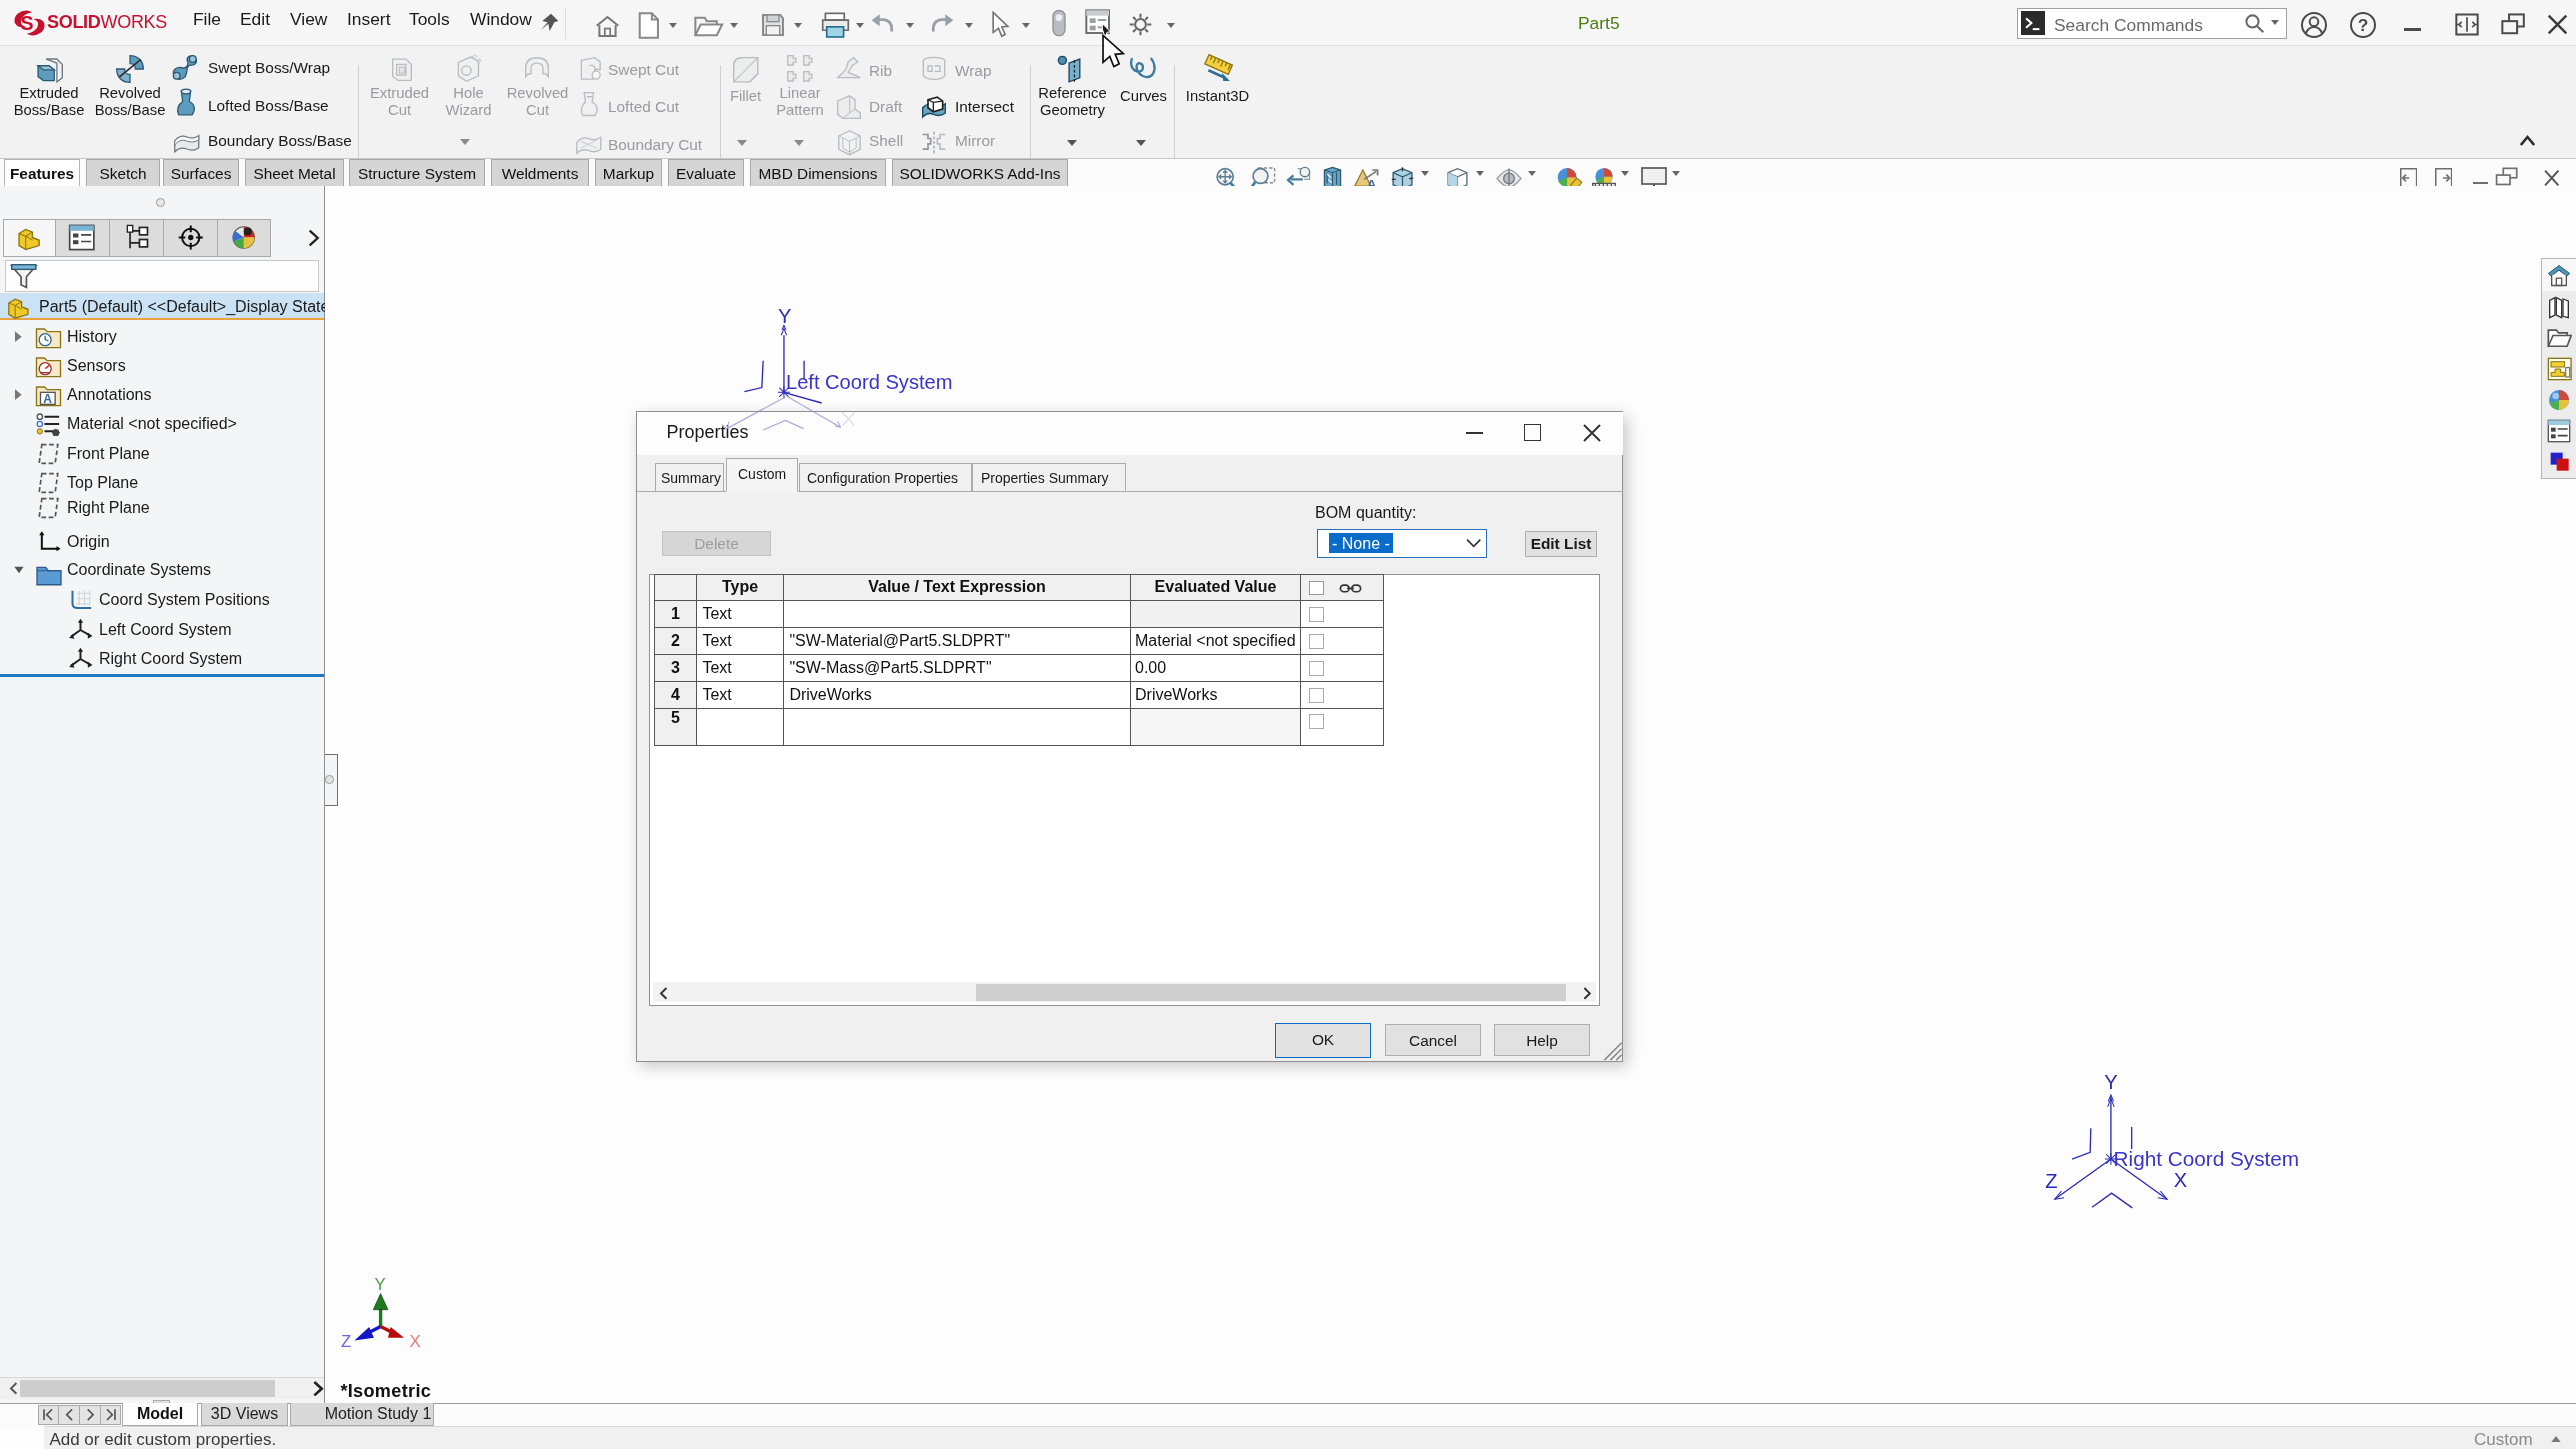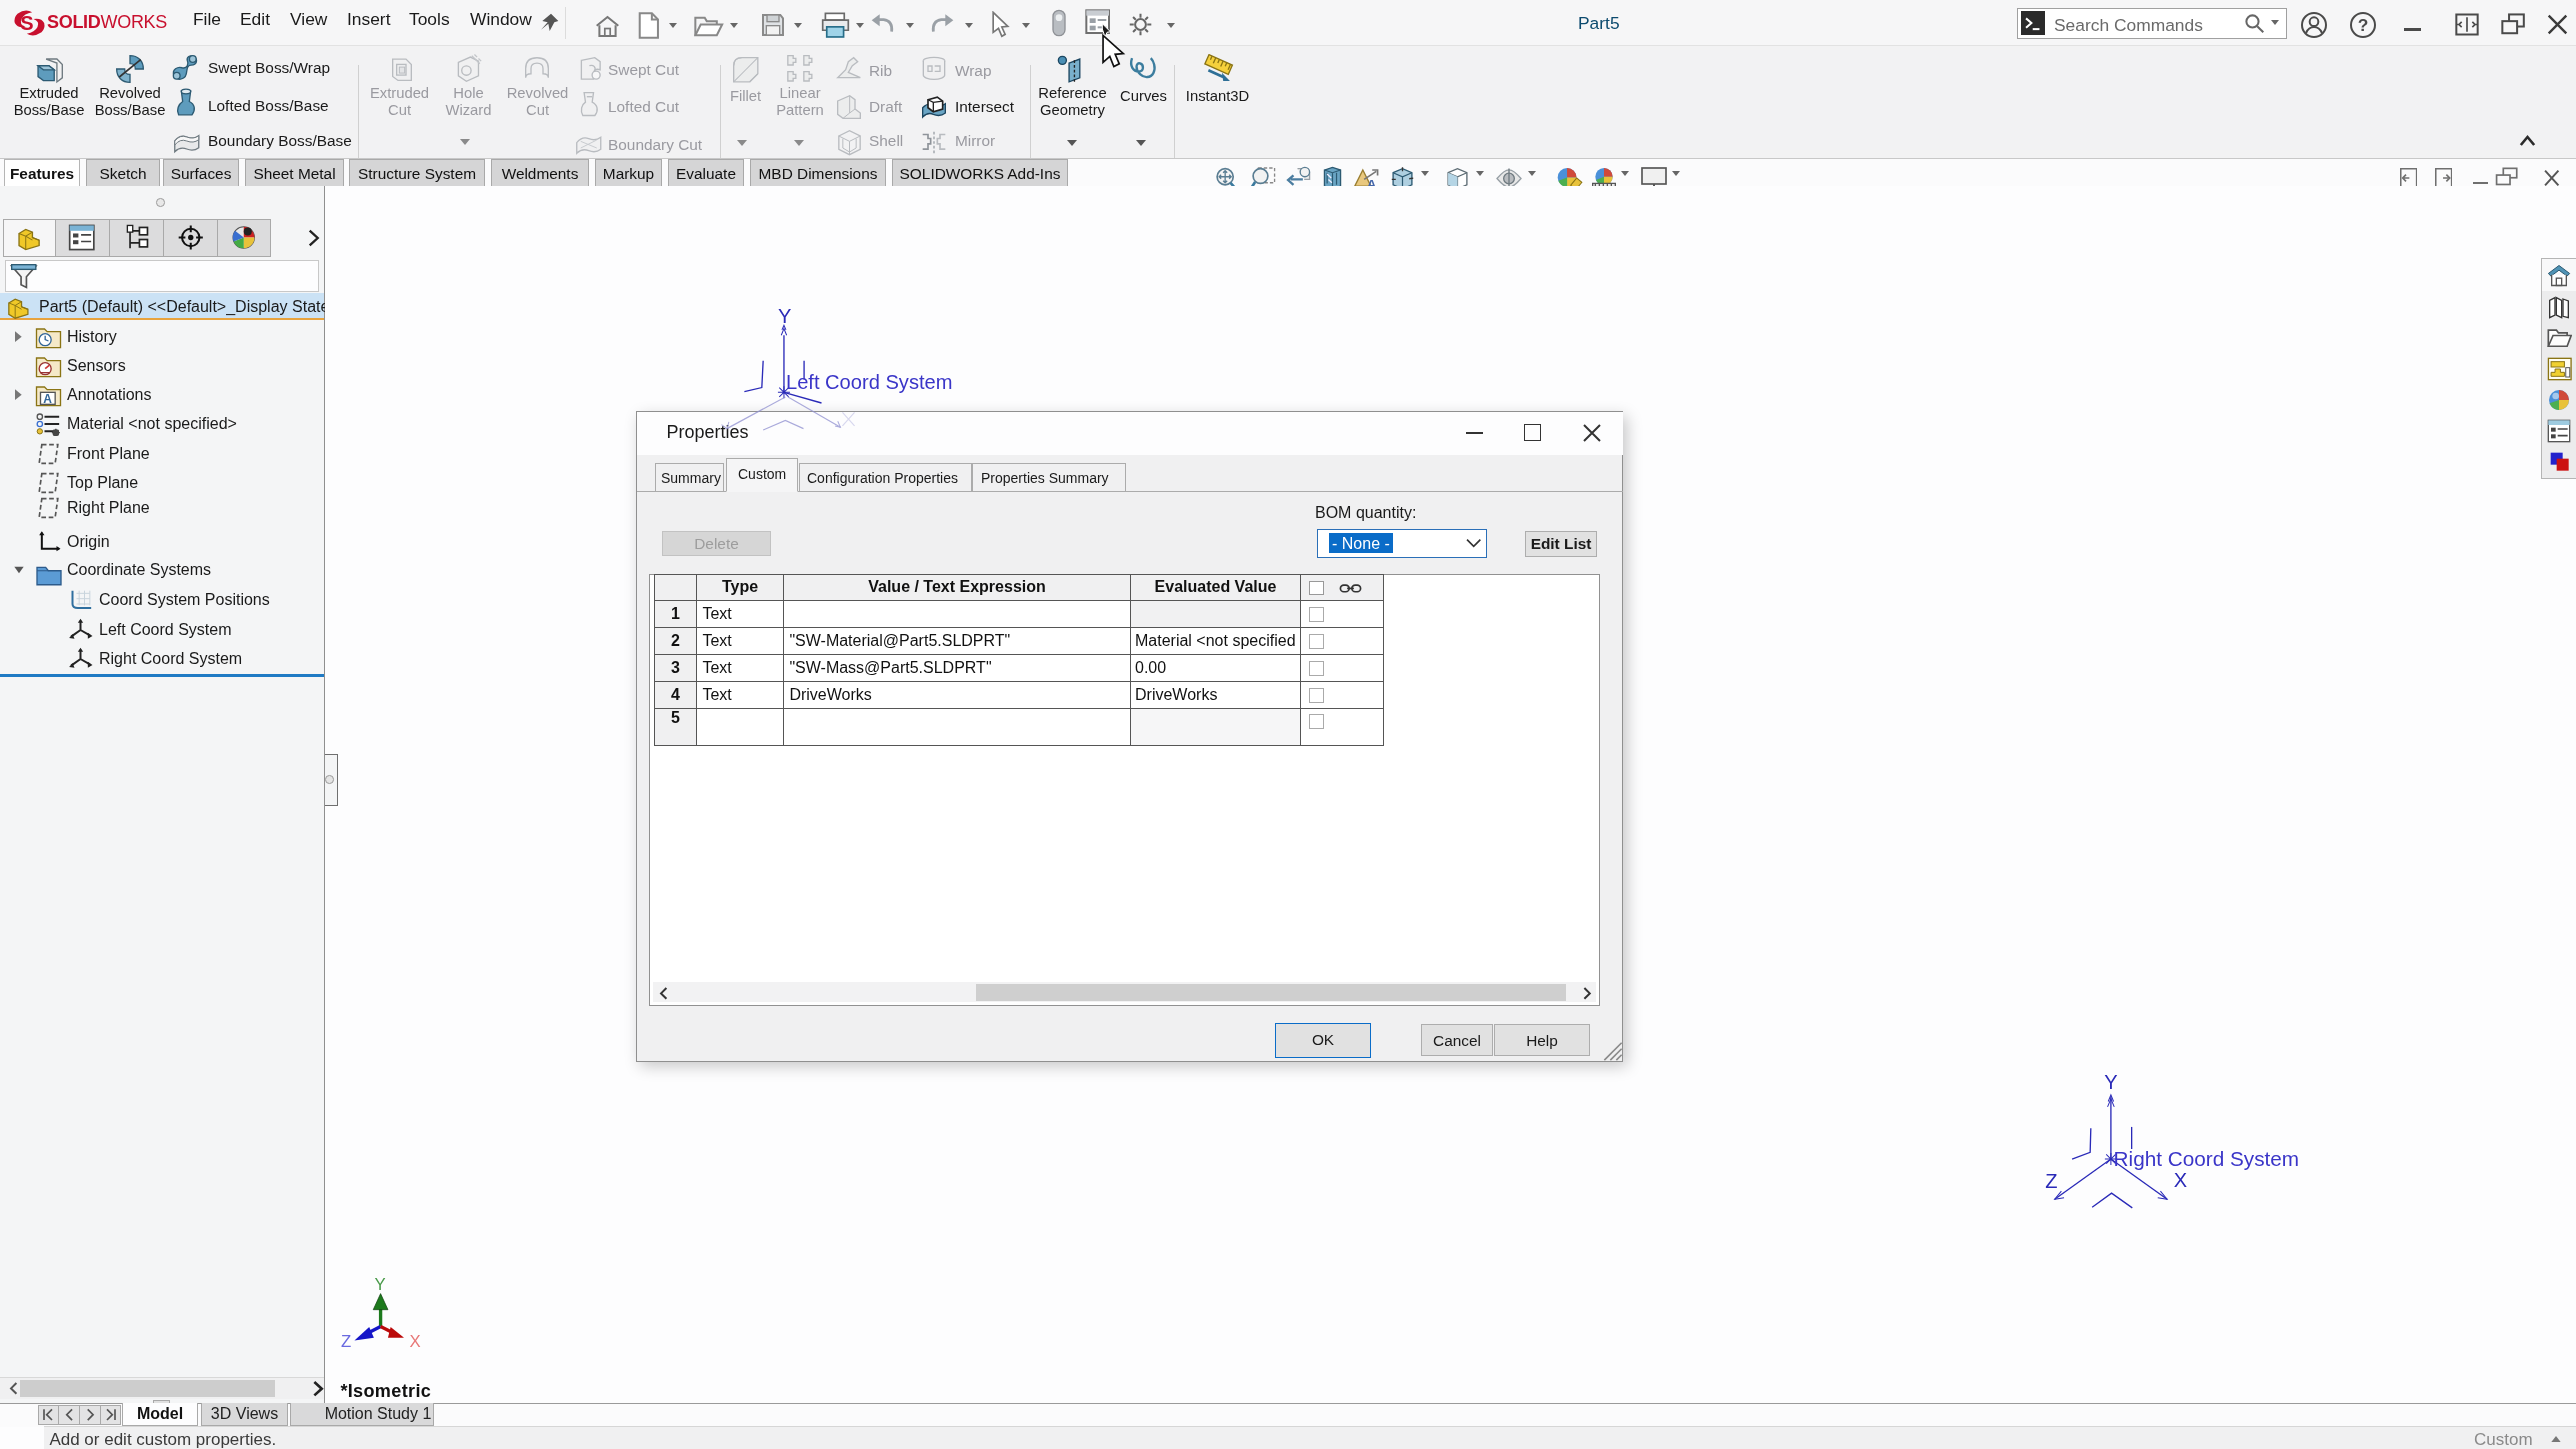--- a/index.html
+++ b/index.html
@@ -101,21 +101,21 @@
       <path d="M26 22 L38 34 L33 35 L30 42 L26 30 Z" fill="#1a1a1a" stroke="#fff" stroke-width="1.5"></path>
     </svg>
   <svg class="abs" style="left:1127px;top:10.7px;" width="27" height="27" viewBox="0 0 40 40">
       <g stroke="#666" stroke-width="3" fill="none">
         <circle cx="20" cy="20" r="8"></circle>
         <path d="M20 4 L20 10 M20 30 L20 36 M4 20 L10 20 M30 20 L36 20 M9 9 L13 13 M27 27 L31 31 M31 9 L27 13 M13 27 L9 31"></path>
       </g>
     </svg>
   <span class="dd" style="left:1167px;top:23px;"></span>
 
-  <span class="abs" style="left:1578px;top:13.4px;font-size:17.4px;color:#0c4a6e;">Part5</span>
+  <span class="abs" style="left:1578px;top:13.4px;font-size:17.4px;color:#4d7c0f;">Part5</span>
 
   <div class="abs" style="left:2017px;top:8px;width:270px;height:31px;background:#fff;border:0.7px solid #a0a0a0;"></div>
   <div class="abs" style="left:2021px;top:11.4px;width:24px;height:24px;background:#2b2b2b;"></div>
   <svg class="abs" style="left:2022px;top:12.7px;" width="21.5" height="21.5" viewBox="0 0 32 32">
       <path d="M6 8 L14 15 L6 22" stroke="#fff" stroke-width="3" fill="none"></path>
       <path d="M16 24 L26 24" stroke="#fff" stroke-width="3"></path>
     </svg>
   <span class="abs" style="left:2054px;top:14.8px;font-size:17.4px;color:#6a6a6a;">Search Commands</span>
   <svg class="abs" style="left:2243px;top:12px;" width="23" height="23" viewBox="0 0 34 34">
       <circle cx="14" cy="14" r="9" fill="none" stroke="#666" stroke-width="3"></circle>
@@ -744,21 +744,21 @@
   <div class="abs" style="left:16px;top:570px;width:943px;height:20px;background:#f2f2f3;"></div>
   <div class="abs" style="left:339px;top:572px;width:590px;height:17.4px;background:#cfcfcf;"></div>
   <svg class="abs" style="left:20px;top:574px;" width="14.8" height="14.8" viewBox="0 0 22 22">
       <path d="M14 3 L6 11 L14 19" fill="none" stroke="#333" stroke-width="3"></path>
     </svg>
   <svg class="abs" style="left:942px;top:574px;" width="14.8" height="14.8" viewBox="0 0 22 22">
       <path d="M8 3 L16 11 L8 19" fill="none" stroke="#333" stroke-width="3"></path>
     </svg>
 
   <div class="abs dlgbtn" style="left:638px;top:611px;width:96px;height:35px;border:1.7px solid #0a6cc8;line-height:32px;">OK</div>
-  <div class="abs dlgbtn" style="left:784px;top:612px;width:72px;height:32px;line-height:31px;text-align:center;">Cancel</div>
+  <div class="abs dlgbtn" style="left:748px;top:612px;width:96px;height:32px;line-height:31px;text-align:center;">Cancel</div>
   <div class="abs dlgbtn" style="left:857px;top:612px;width:96px;height:32px;line-height:31px;">Help</div>
   <svg class="abs" style="left:966px;top:628px;" width="20" height="21.5" viewBox="0 0 30 32">
       <g stroke="#8a8a8a" stroke-width="2.5">
         <path d="M28 4 L2 30"></path>
         <path d="M28 13 L11 30"></path>
         <path d="M28 22 L20 30"></path>
       </g>
     </svg>
 </div>
 

